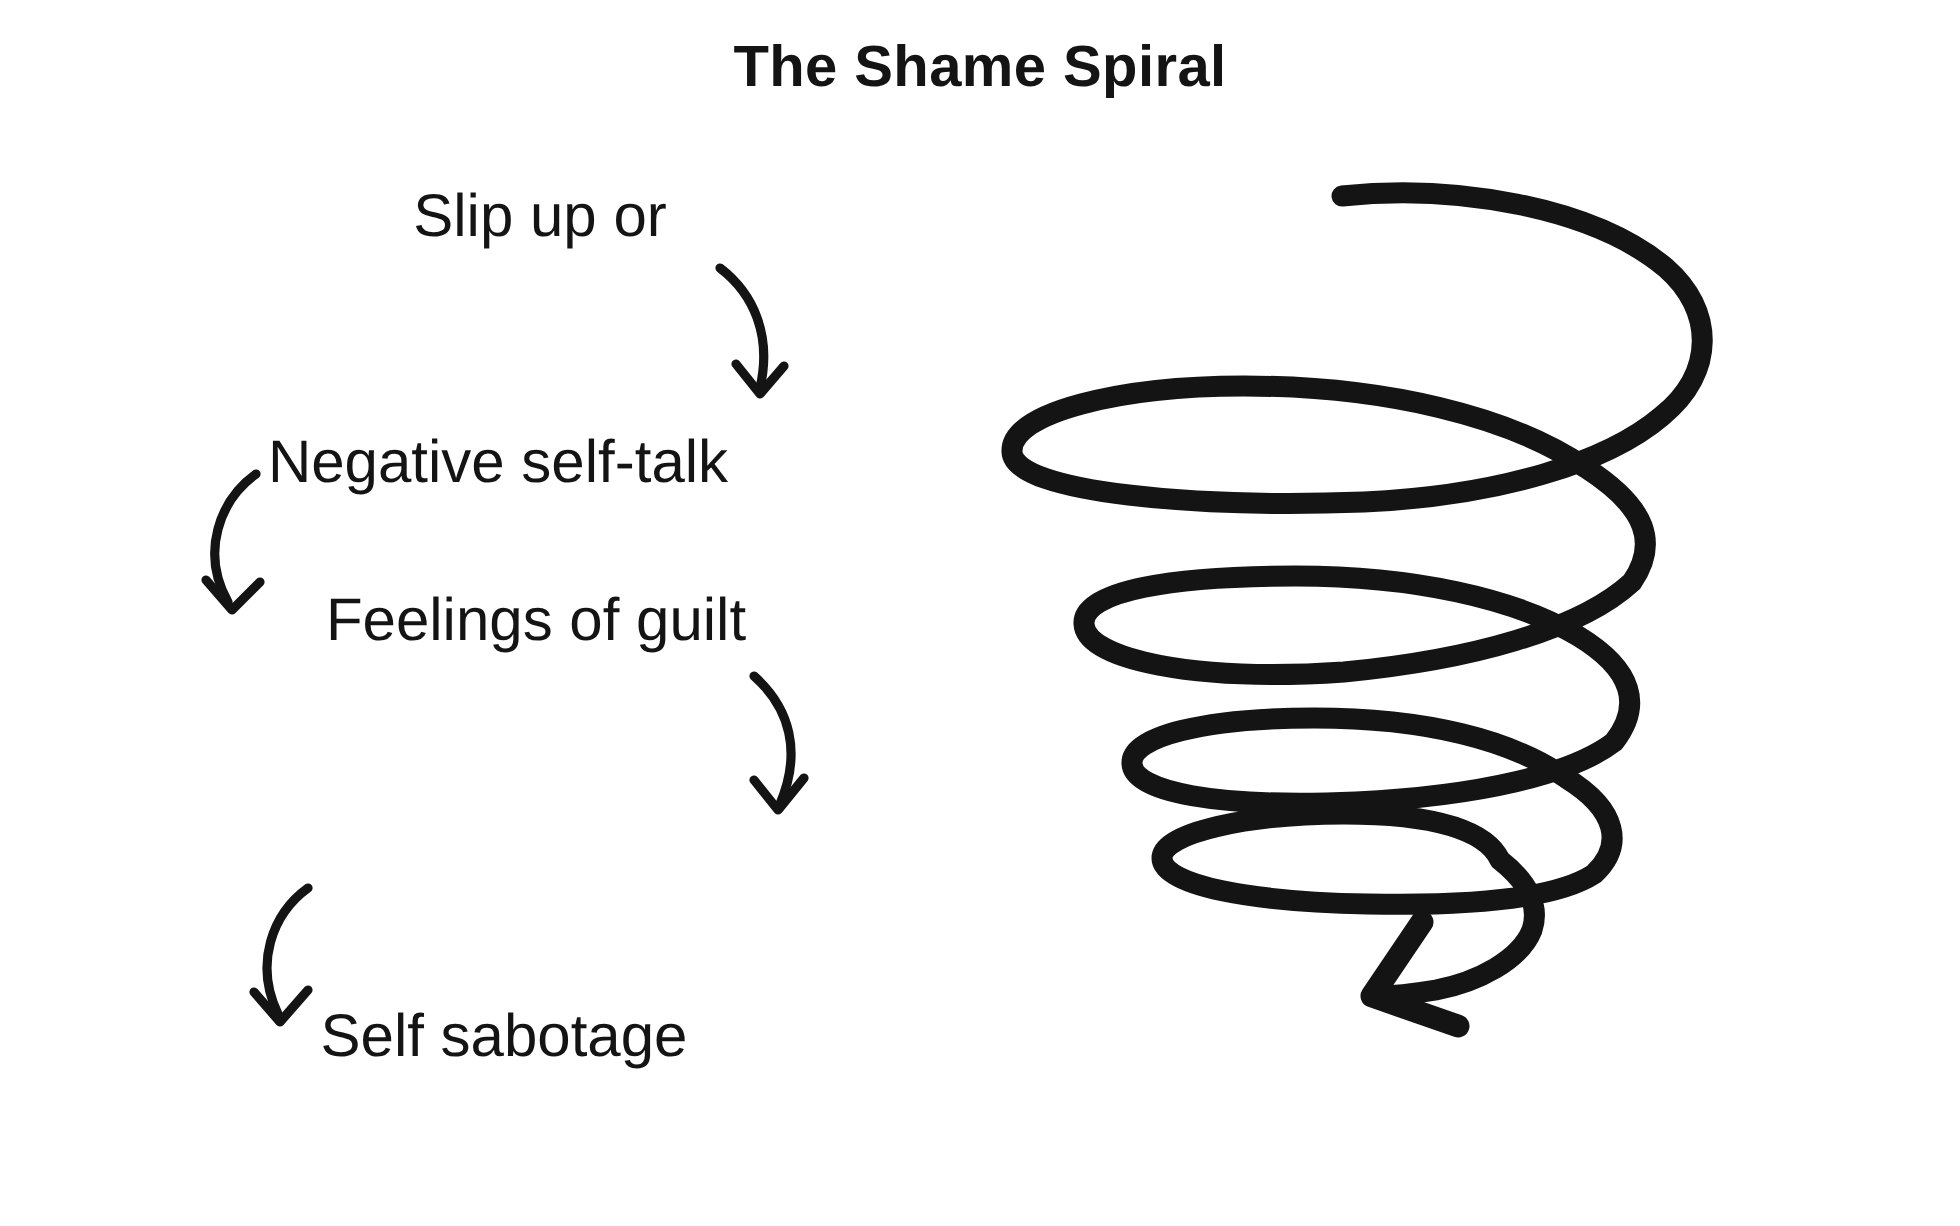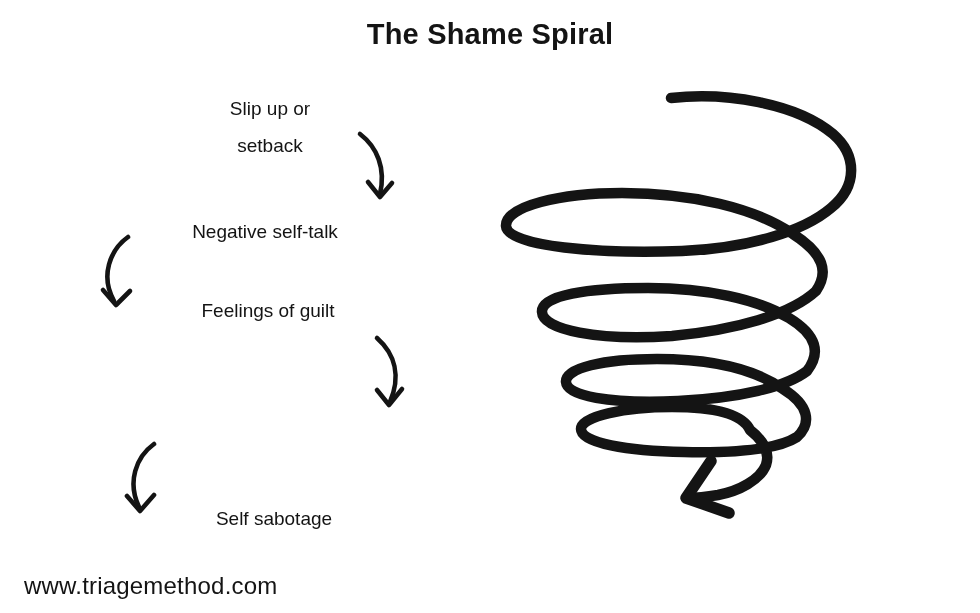--- a/index.html
+++ b/index.html
@@ -10,63 +10,61 @@
     overflow:hidden;
     font-family:"Liberation Sans","DejaVu Sans",sans-serif;
     color:#141414;
   }
   .title{
     position:absolute;top:18px;left:490px;transform:translateX(-50%);
     font-size:29px;font-weight:700;letter-spacing:0.2px;white-space:nowrap;
   }
   .step{
     position:absolute;transform:translateX(-50%);
-    font-size:19px;font-weight:500;line-height:37px;text-align:center;white-space:nowrap;
+    font-size:30px;font-weight:500;line-height:37px;text-align:center;white-space:nowrap;
   }
   .step-1{left:270px;top:90px;}
-  .step-2{left:265px;top:213px;}
+  .step-2{left:249px;top:213px;}
   .step-3{left:268px;top:292px;}
   .step-4{left:266px;top:412px;}
-  .step-5{left:274px;top:500px;}
+  .step-5{left:252px;top:500px;}
   .footer{
     position:absolute;left:24px;top:572px;
     font-size:24px;font-weight:400;letter-spacing:0.2px;white-space:nowrap;
   }
   svg.overlay{position:absolute;left:0;top:0;width:980px;height:613px;}
   .ink-stroke{fill:none;stroke:#141414;}
   .stroke-thick{stroke-width:10.5px;stroke-linecap:round;stroke-linejoin:round;}
   .stroke-barb{stroke-width:11.5px;stroke-linecap:round;stroke-linejoin:round;}
   .stroke-thin{stroke-width:4.6px;stroke-linecap:round;stroke-linejoin:round;}
 </style>
 </head>
 <body>
 
 <div class="canvas" style="color: rgb(20, 20, 20); background: rgb(255, 255, 255);">
 
   <div class="title">The Shame Spiral</div>
 
   <div class="step step-1">
     <div>Slip up or</div>
-    <div>setback</div>
   </div>
 
   <div class="step step-2">
     <div>Negative self-talk</div>
   </div>
 
   <div class="step step-3">
     <div>Feelings of guilt</div>
   </div>
 
 
   <div class="step step-5">
     <div>Self sabotage</div>
   </div>
 
-  <div class="footer">www.triagemethod.com</div>
 
   <svg class="overlay" viewBox="0 0 980 613" aria-hidden="true">
 
     <g>
       <path class="ink-stroke stroke-thin" d="M 360,134 C 377,147 386,168 380,194" stroke="#141414"></path>
       <path class="ink-stroke stroke-thin" d="M 368,182 L 380,197 L 392,183" stroke="#141414"></path>
     </g>
 
     <g>
       <path class="ink-stroke stroke-thin" d="M 128,237 C 110,250 100,276 114,301" stroke="#141414"></path>

